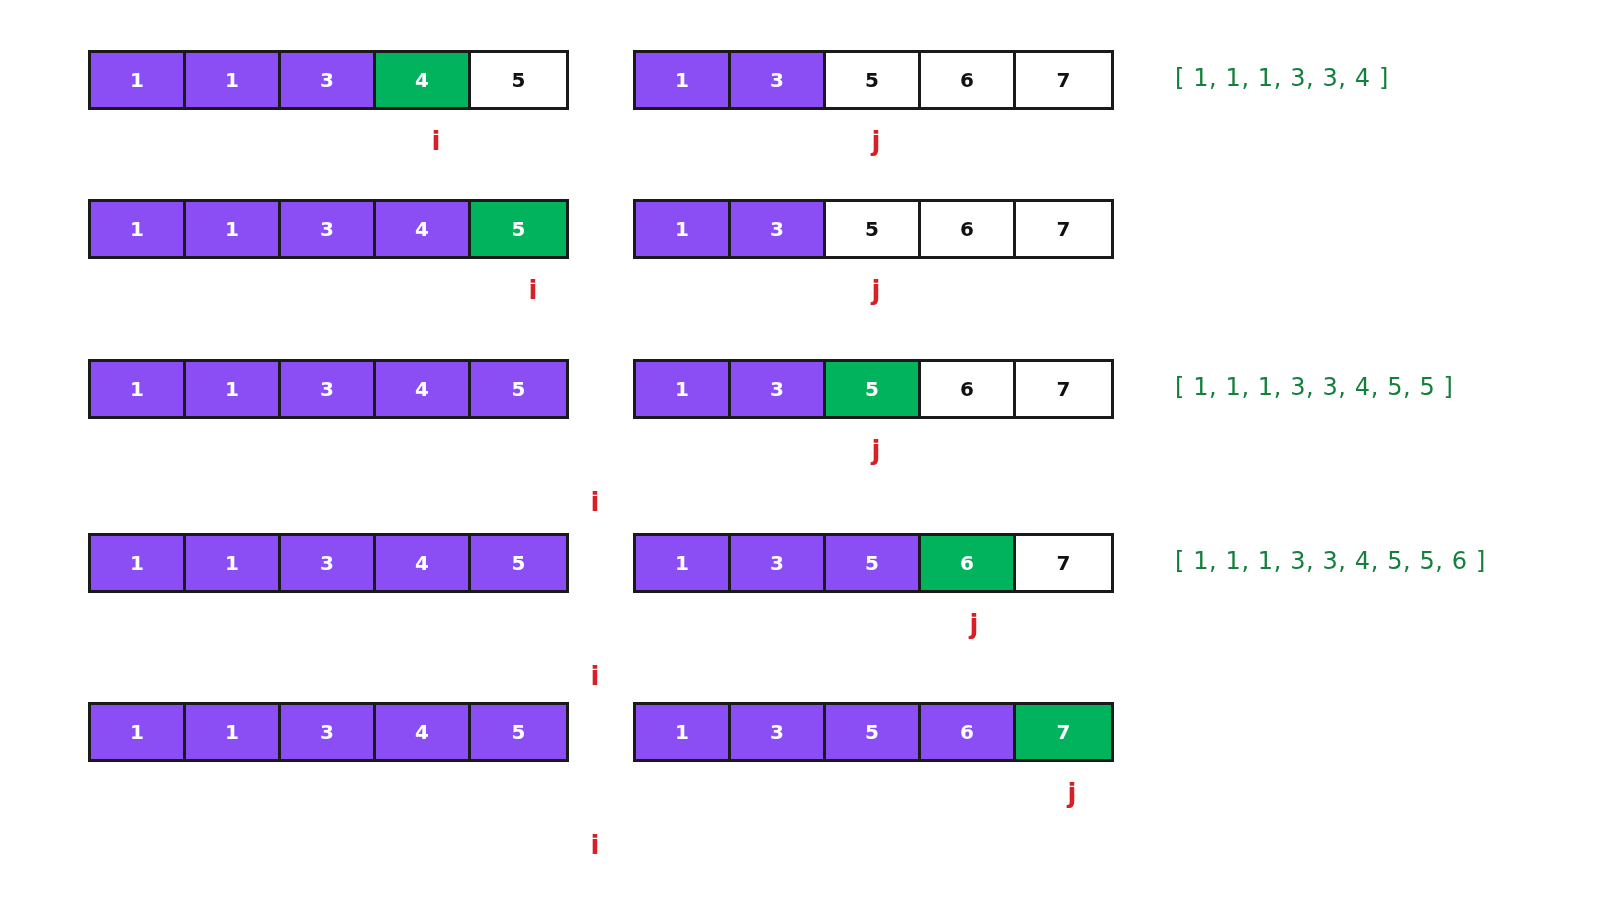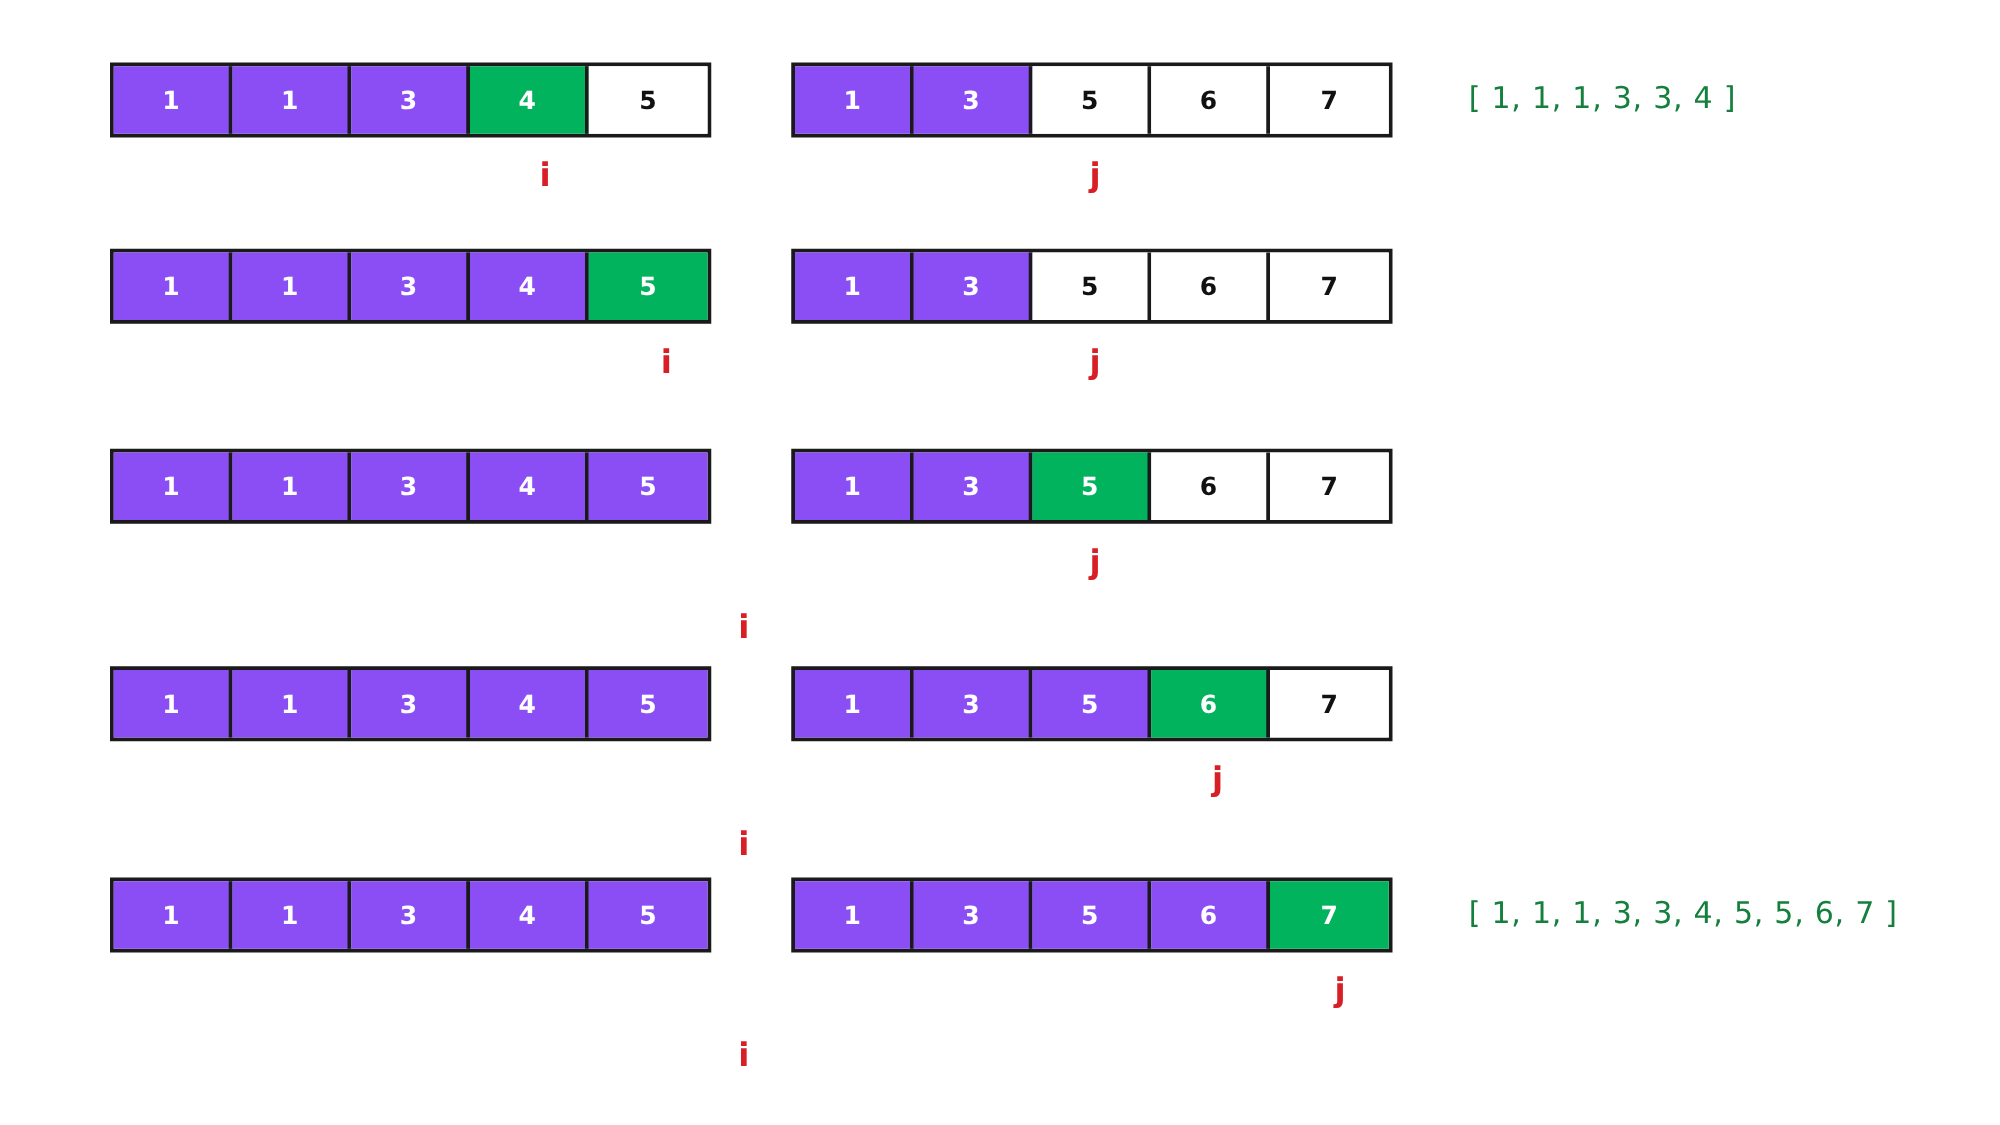--- a/index.html
+++ b/index.html
@@ -141,51 +141,52 @@
       </div>
       <div class="pointer" style="left: 595px; top: 130px;">i</div>
       <div class="array right-array">
         <div class="cell state-merged">1</div>
         <div class="cell state-merged">3</div>
         <div class="cell state-current">5</div>
         <div class="cell state-pending">6</div>
         <div class="cell state-pending">7</div>
       </div>
       <div class="pointer" style="left: 876px; top: 78px;">j</div>
+      <div class="result-list">[ 1, 1, 1, 3, 3, 4, 5, 5 ]</div>
     </div>
     <div class="step-row" style="top: 533px;">
       <div class="array left-array">
         <div class="cell state-merged">1</div>
         <div class="cell state-merged">1</div>
         <div class="cell state-merged">3</div>
         <div class="cell state-merged">4</div>
         <div class="cell state-merged">5</div>
       </div>
       <div class="pointer" style="left: 595px; top: 130px;">i</div>
       <div class="array right-array">
         <div class="cell state-merged">1</div>
         <div class="cell state-merged">3</div>
         <div class="cell state-merged">5</div>
         <div class="cell state-current">6</div>
         <div class="cell state-pending">7</div>
       </div>
       <div class="pointer" style="left: 974px; top: 78px;">j</div>
+      <div class="result-list">[ 1, 1, 1, 3, 3, 4, 5, 5, 6 ]</div>
     </div>
     <div class="step-row" style="top: 702px;">
       <div class="array left-array">
         <div class="cell state-merged">1</div>
         <div class="cell state-merged">1</div>
         <div class="cell state-merged">3</div>
         <div class="cell state-merged">4</div>
         <div class="cell state-merged">5</div>
       </div>
       <div class="pointer" style="left: 595px; top: 130px;">i</div>
       <div class="array right-array">
         <div class="cell state-merged">1</div>
         <div class="cell state-merged">3</div>
         <div class="cell state-merged">5</div>
         <div class="cell state-merged">6</div>
         <div class="cell state-current">7</div>
       </div>
       <div class="pointer" style="left: 1072px; top: 78px;">j</div>
-      <div class="result-list">[ 1, 1, 1, 3, 3, 4, 5, 5, 6, 7 ]</div>
     </div>
   </div>
 
 </body></html>

